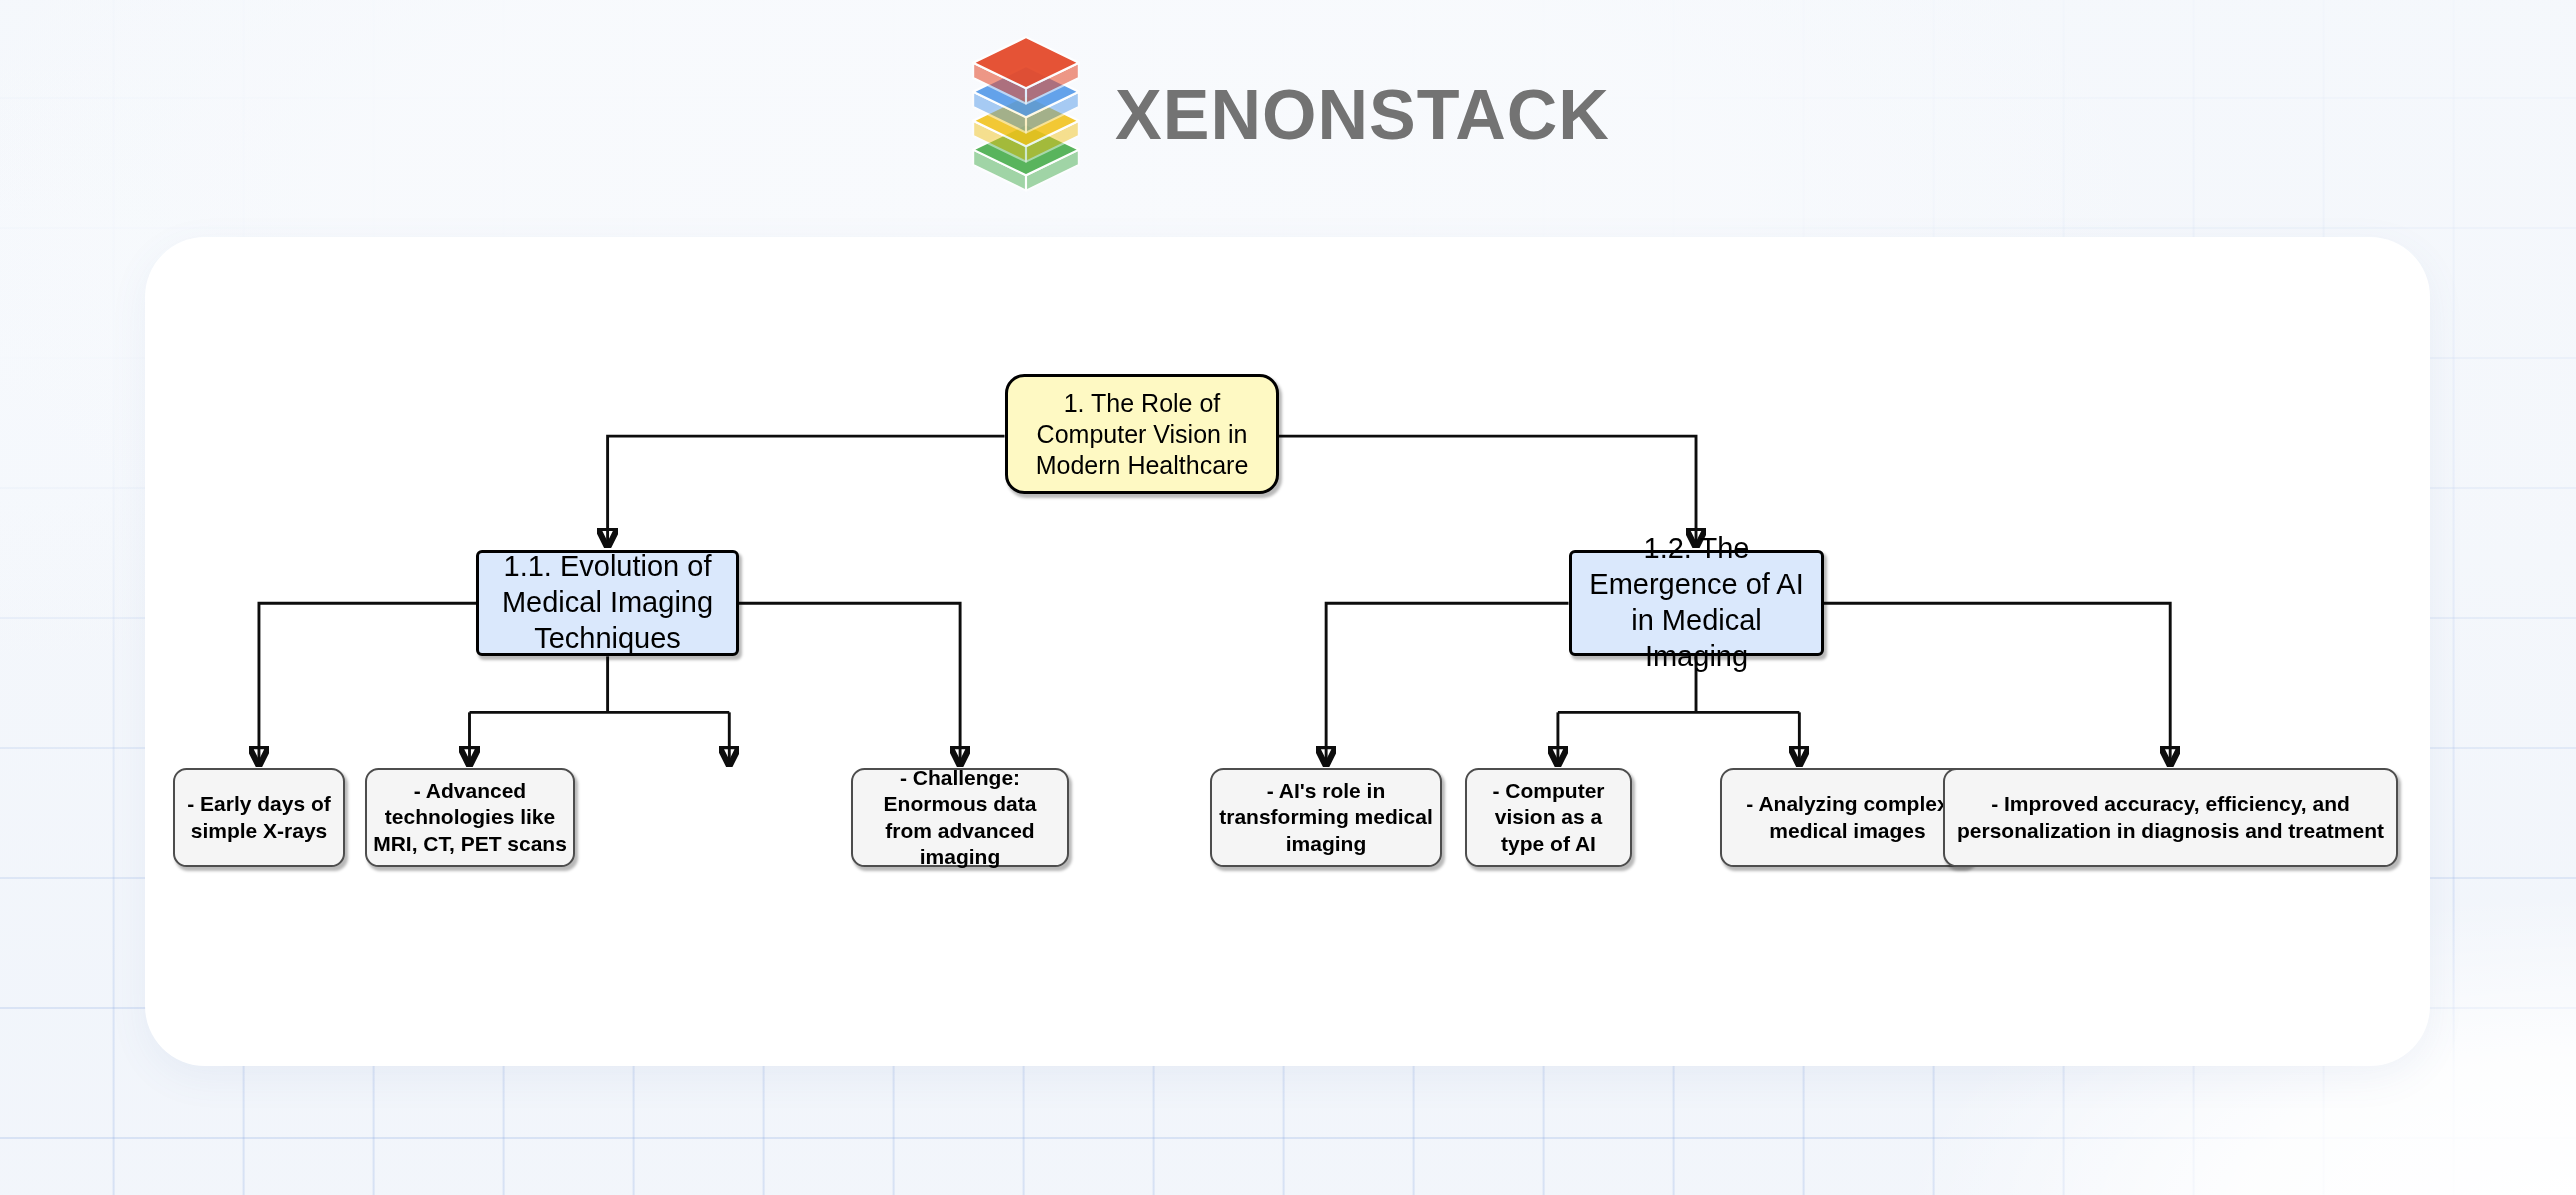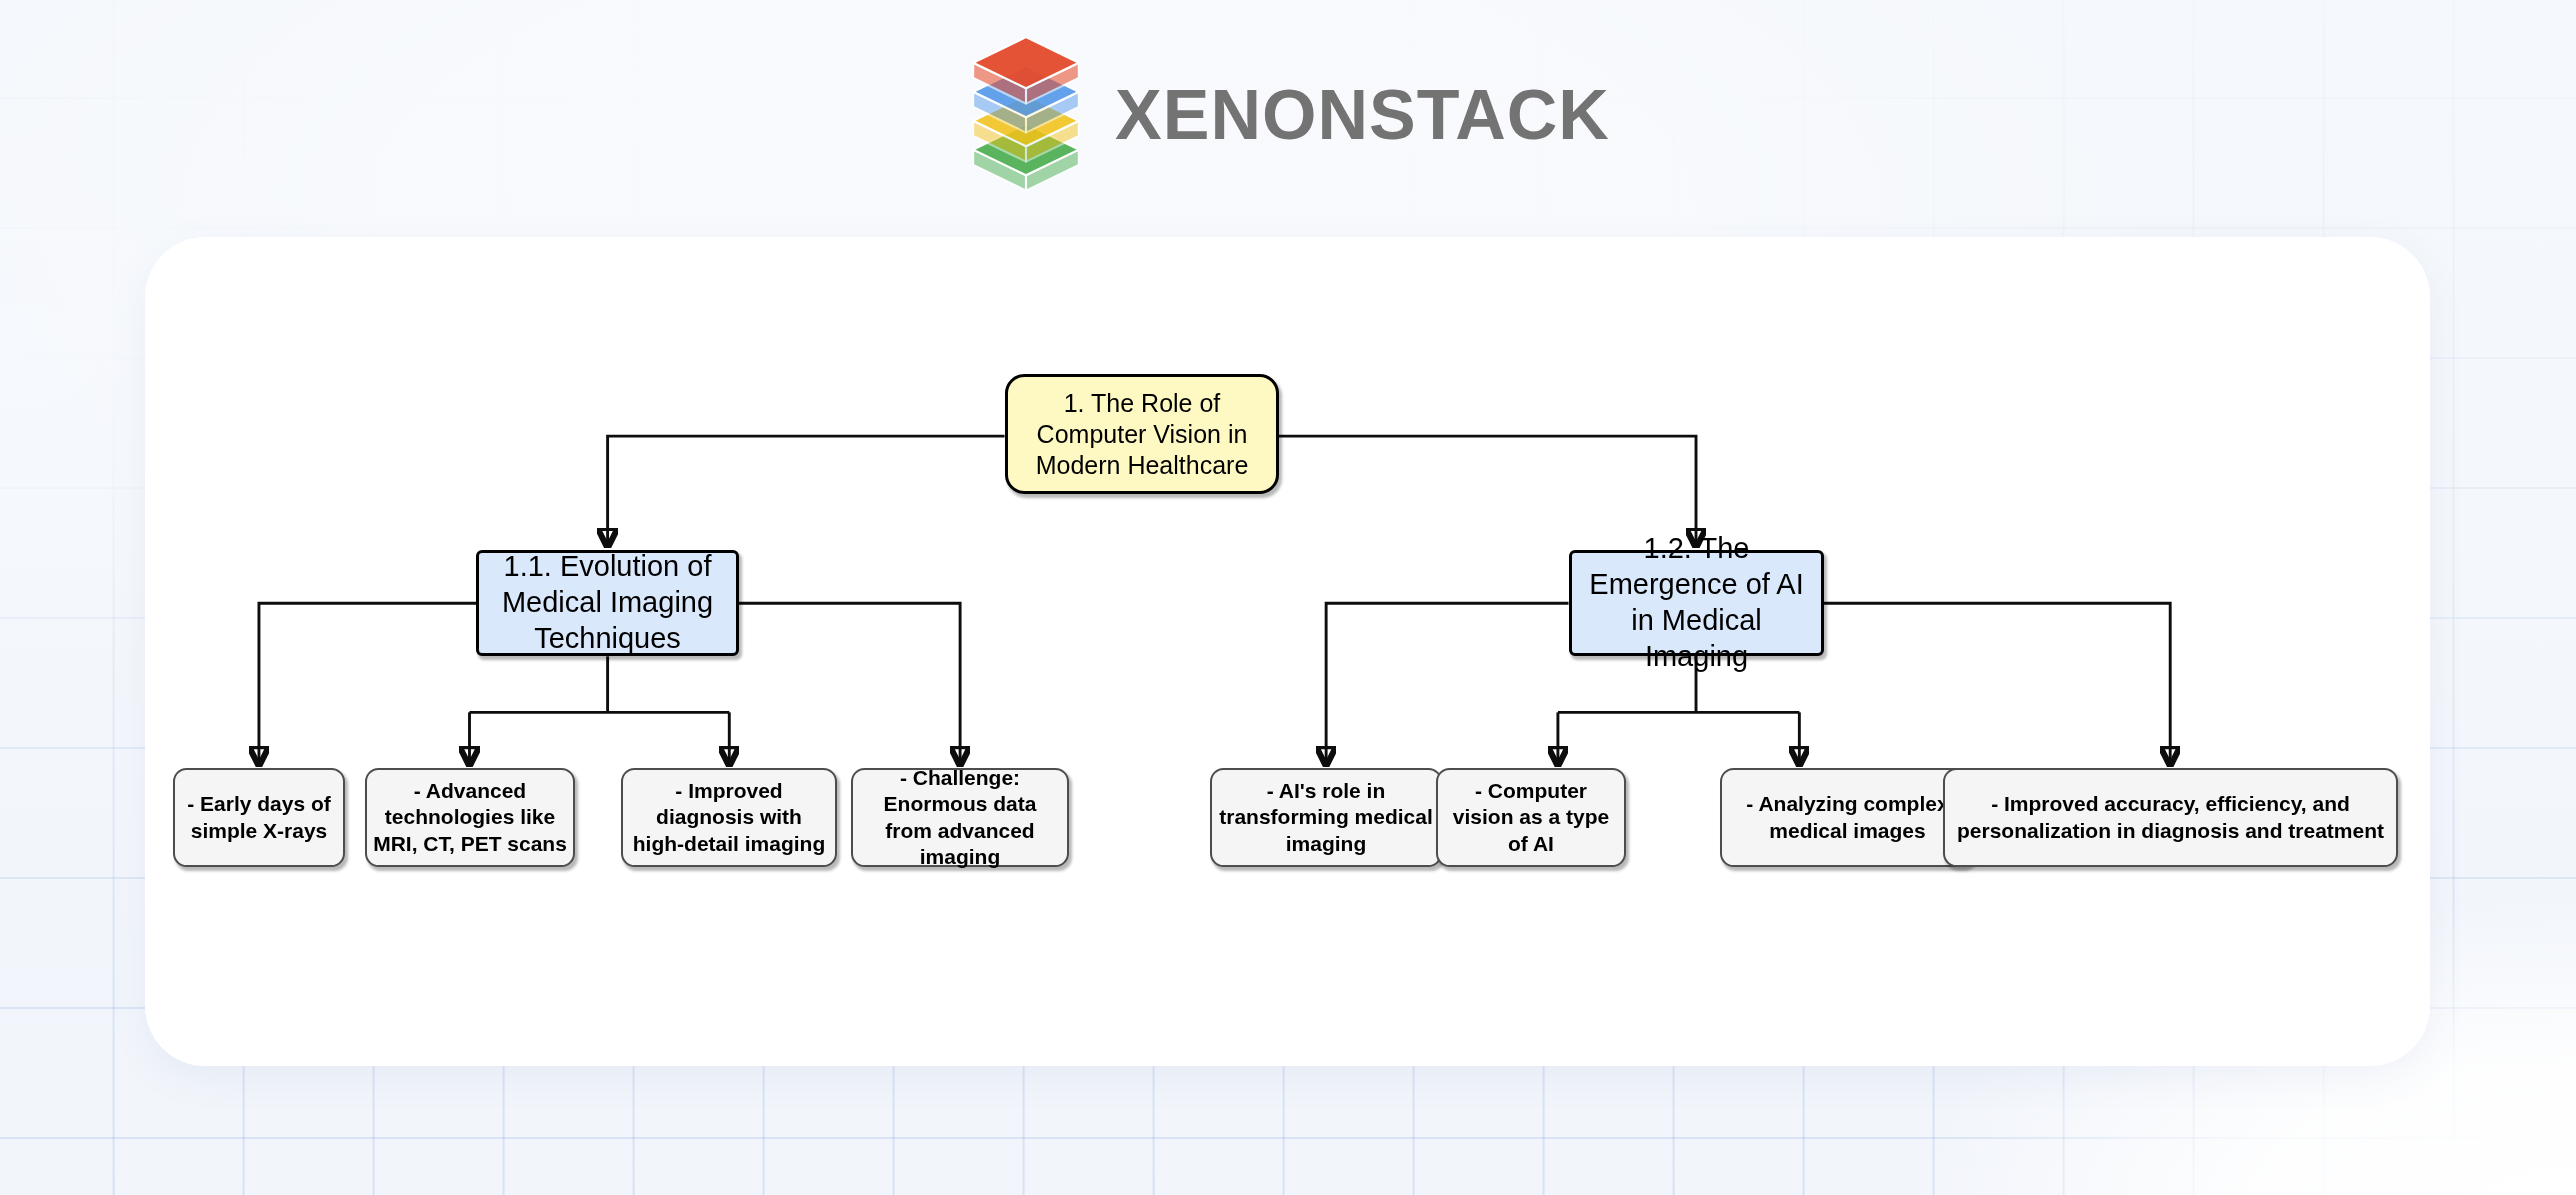--- a/index.html
+++ b/index.html
@@ -60,21 +60,21 @@
     background:#f5f5f5;border:2.4px solid #4d4d4d;border-radius:13.5px;
     font-size:21px;font-weight:700;top:531px;height:99px;padding:3.9px 5.8px;
   }
   #branch-1{left:331px;top:313px;width:263px;height:106px;}
   #branch-2{left:1424px;top:313px;width:255px;height:106px;}
   #leaf-1-1{left:28px;  width:172px;}
   #leaf-1-2{left:220px; width:210px;}
   #leaf-1-3{left:476px; width:216px;}
   #leaf-1-4{left:706px; width:218px;}
   #leaf-2-1{left:1065px;width:232px;}
-  #leaf-2-2{left:1291px;width:190px;}
+  #leaf-2-2{left:1320px;width:167px;}
   #leaf-2-3{left:1527px;width:255px;margin-left:48px;}
   #leaf-2-4{left:1798px;width:455px;}
 
   .edges{position:absolute;left:0;top:0;width:2285px;height:829px;}
   .edges path{fill:none;stroke:#0d0d0d;stroke-width:3px;}
 </style>
 </head>
 <body>
 
 <div class="bg-grid"></div>
@@ -141,21 +141,20 @@
     <path d="M1713,492 L1713,546" marker-end="url(#arrow)"></path>
   </svg>
 
   <div class="node node-root">1. The Role of Computer Vision in Modern Healthcare</div>
 
   <div class="node node-branch" id="branch-1">1.1. Evolution of Medical Imaging Techniques</div>
   <div class="node node-branch" id="branch-2">1.2. The Emergence of AI in Medical Imaging</div>
 
   <div class="node node-leaf" id="leaf-1-1">- Early days of simple X-rays</div>
   <div class="node node-leaf" id="leaf-1-2">- Advanced technologies like MRI, CT, PET scans</div>
-  <div class="node node-leaf" id="leaf-1-3">- Improved diagnosis with high-detail imaging</div>
   <div class="node node-leaf" id="leaf-1-4">- Challenge: Enormous data from advanced imaging</div>
   <div class="node node-leaf" id="leaf-2-1">- AI's role in transforming medical imaging</div>
   <div class="node node-leaf" id="leaf-2-2">- Computer vision as a type of AI</div>
   <div class="node node-leaf" id="leaf-2-3">- Analyzing complex medical images</div>
   <div class="node node-leaf" id="leaf-2-4">- Improved accuracy, efficiency, and personalization in diagnosis and treatment</div>
 
 </div>
 
 
 </body></html>

